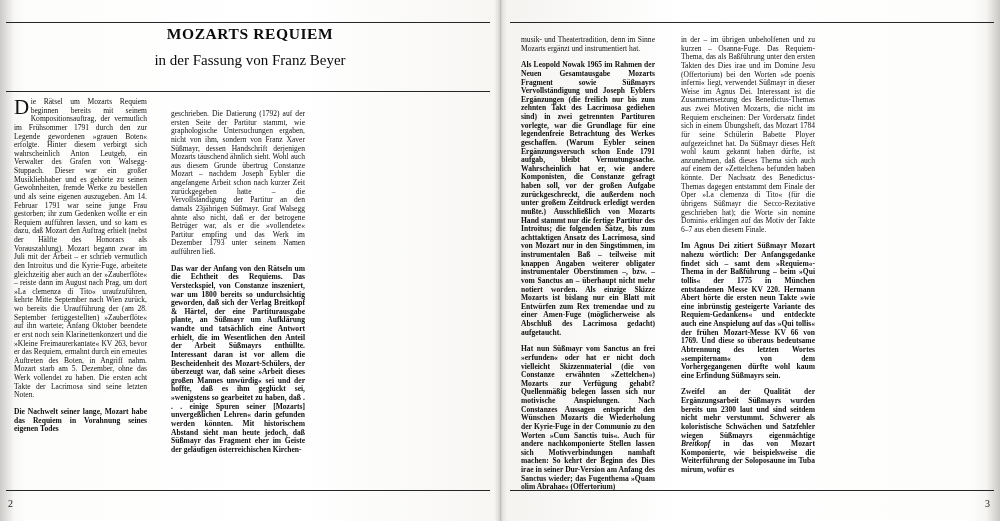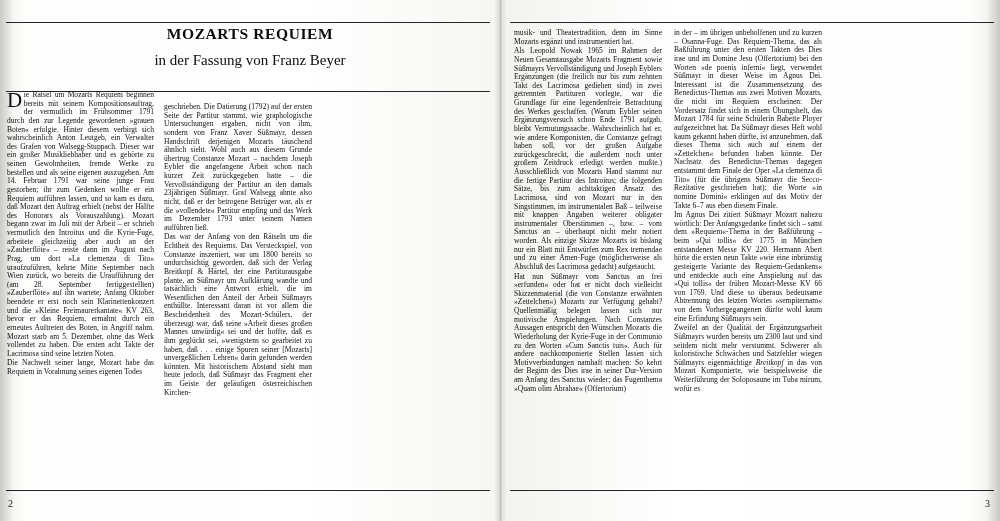--- a/index.html
+++ b/index.html
@@ -82,22 +82,22 @@
   
   .col {
     position: absolute;
     font-size: 7.55px;
     line-height: 8.62px;
     text-align: justify;
     text-justify: inter-word;
     hyphens: manual;
     color: #101010;
   }
-  .col p { margin: 1px; text-indent: 0; }
-  .col p + p { margin-top: 0; }
+  .col p { margin: 8px; text-indent: 0; }
+  .col p + p { margin-top: 0; font-weight: bold; }
 
   .col-1 { left: 6px;   top: 90px; width: 149px; }
   .col-2 { left: 163px; top: 102px; width: 150px; }
   .col-3 { left: 513px; top: 28px;  width: 150px; }
   .col-4 { left: 673px; top: 28px;  width: 150px; }
 
   
   .dropcap::first-letter {
     float: left;
     font-size: 21px;

